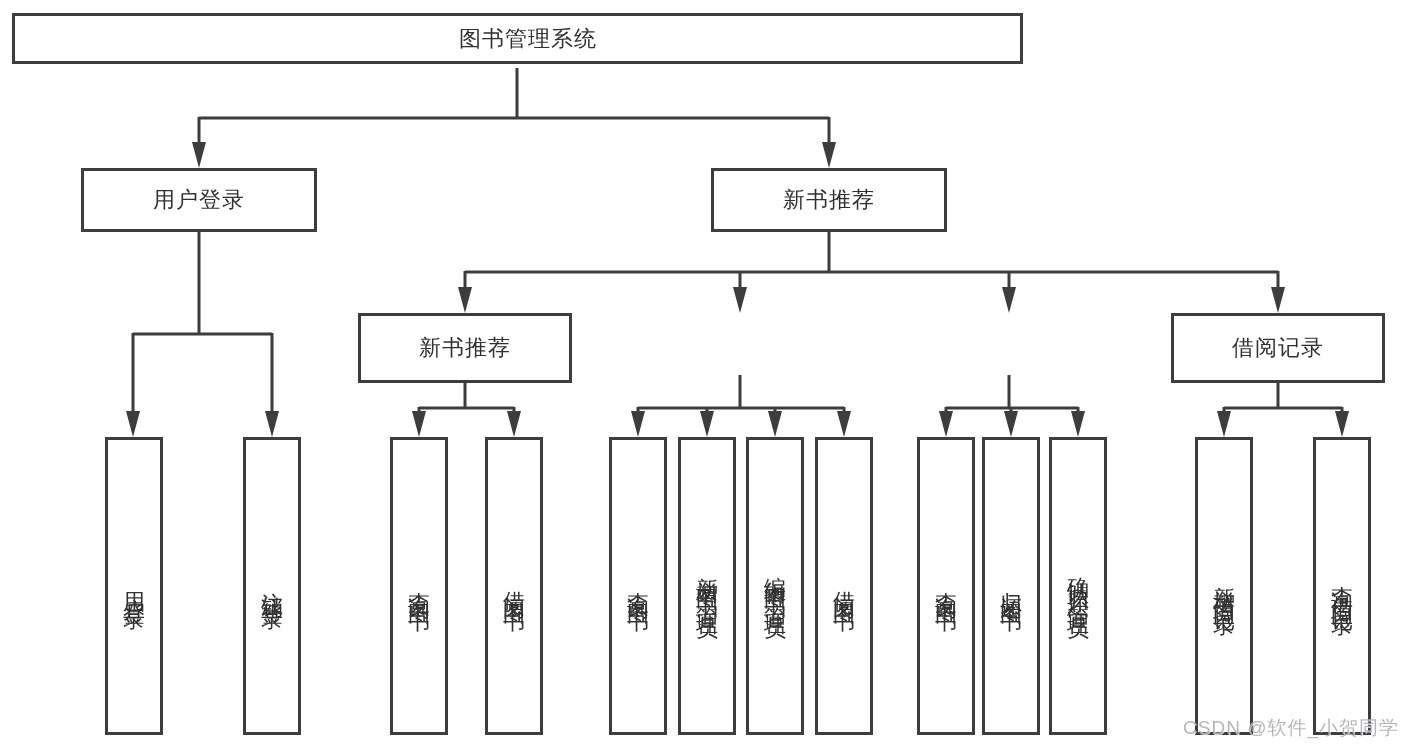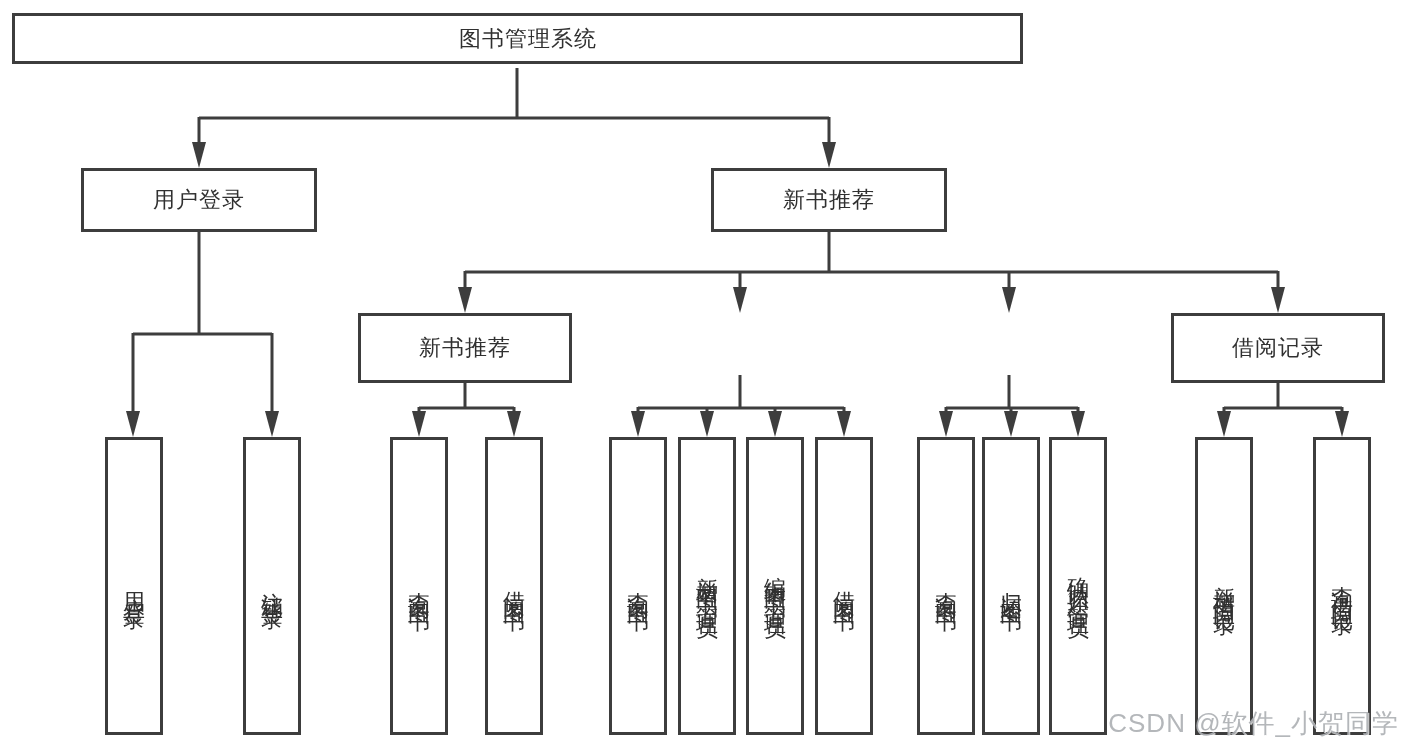--- a/index.html
+++ b/index.html
@@ -46,21 +46,21 @@
     text-orientation: mixed;
     letter-spacing: 6px;
     font-size: 22px;
     color: #303030;
     line-height: 1;
   }
   #watermark {
     position: absolute;
     right: 6px;
     bottom: 6px;
-    font-size: 26px;
+    font-size: 19px;
     color: #aeb1b5;
     opacity: 0.92;
     z-index: 3;
     letter-spacing: 1px;
     text-shadow: 1px 1px 0 rgba(255,255,255,0.8);
   }
 </style>
 </head>
 <body>
 

